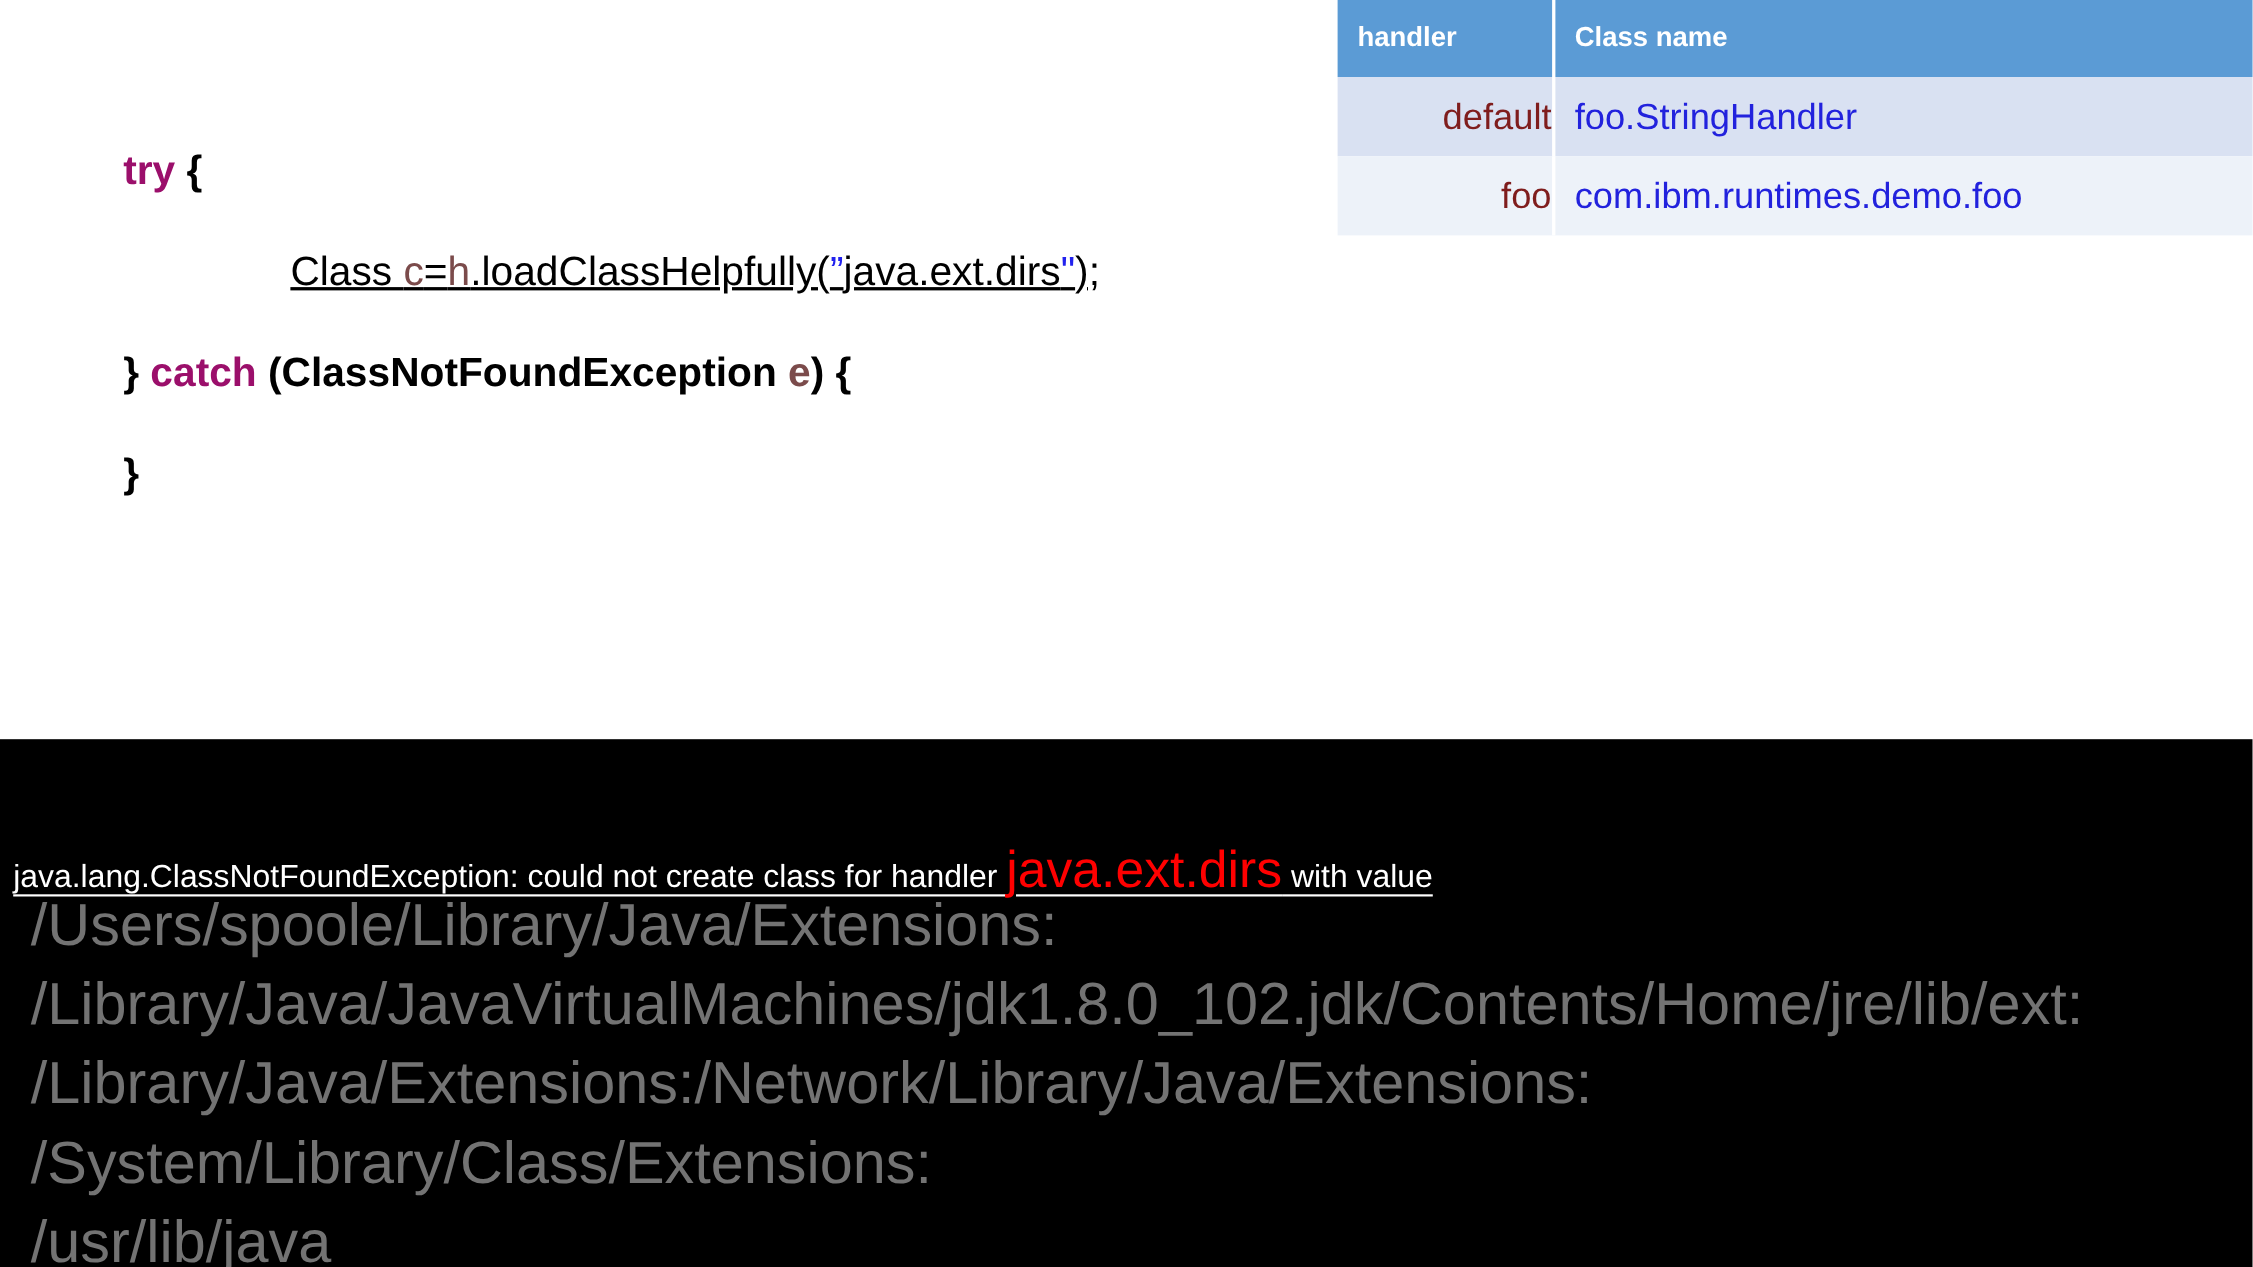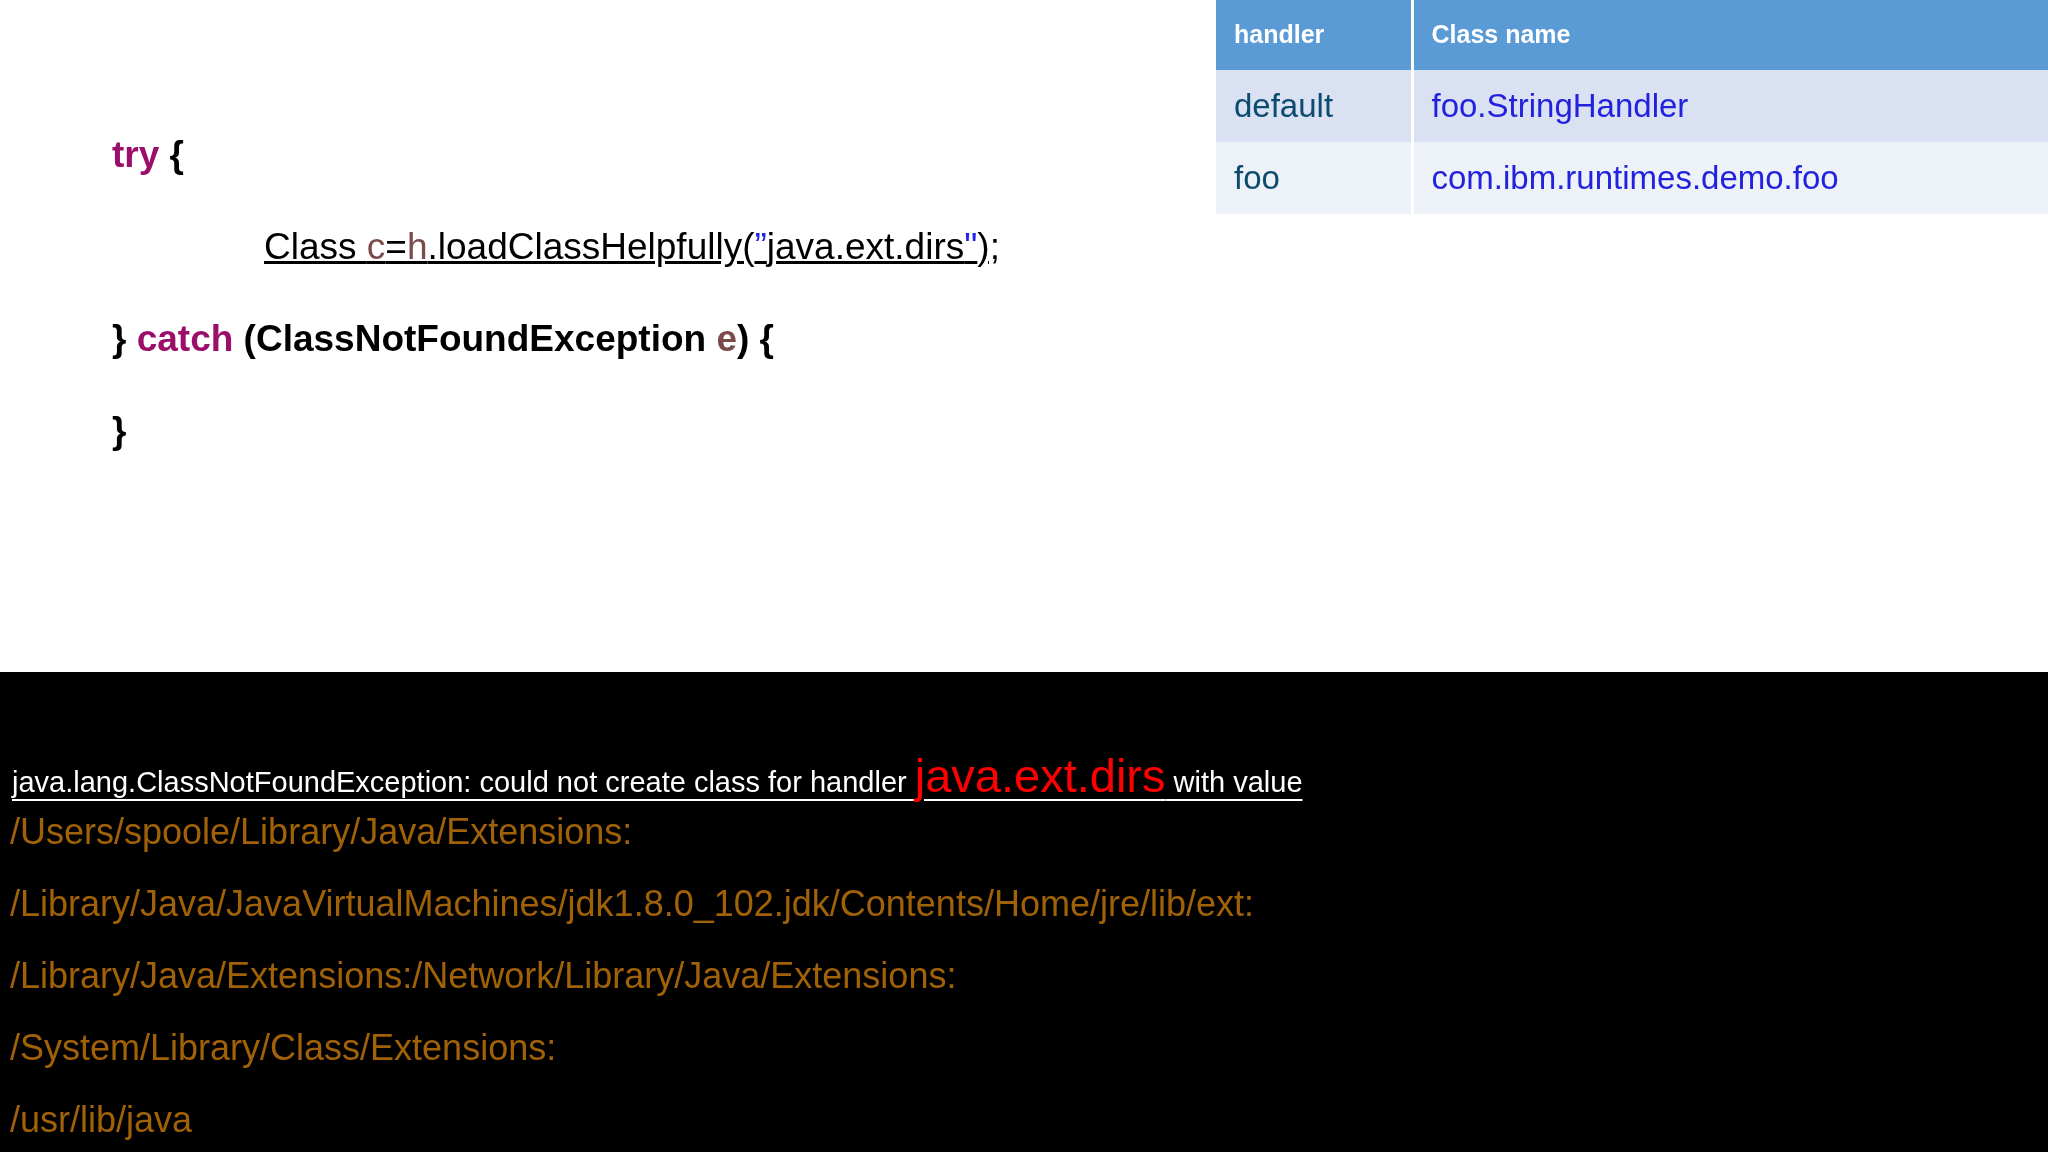--- a/index.html
+++ b/index.html
@@ -53,22 +53,23 @@
   }
   .handler-table tbody tr.row-alt td {
     background: #D9E1F2;
     height: 60px;
   }
   .handler-table tbody tr.row-plain td {
     background: #EDF2F9;
     height: 60px;
   }
   .handler-table tbody td.cell-handler {
-    color: #0c4a6e;
+    color: #7f1d1d;
     border-right: 3px solid #ffffff;
+    text-align: right;
   }
   .handler-table tbody td.cell-class {
     color: #2222DD;
     margin-left: 17px;
   }
 
   
   #code-block {
     position: absolute;
     left: 112px;
@@ -100,38 +101,38 @@
     left: 0;
     top: 672px;
     width: 2048px;
     height: 480px;
     background: #000000;
     overflow: hidden;
   }
   #console-first-line {
     position: absolute;
     left: 12px;
-    top: 80px;
+    top: 94px;
     white-space: nowrap;
     color: #FFFFFF;
     font-size: 29px;
     line-height: 1;
     text-decoration: underline;
     text-underline-offset: 7px;
   }
   #console-first-line .emph {
     color: #FF0000;
     font-size: 47px;
     line-height: 1;
   }
   .console-path {
     position: absolute;
-    left: 10px;
-    color: #a16207;
-    font-size: 36px;
+    left: 28px;
+    color: #737373;
+    font-size: 54px;
     line-height: 1;
     white-space: nowrap;
   }
   .cp1 { top: 142px; }
   .cp2 { top: 214px; text-align: center; }
   .cp3 { top: 286px; }
   .cp4 { top: 358px; }
   .cp5 { top: 430px; }
 </style>
 </head>

